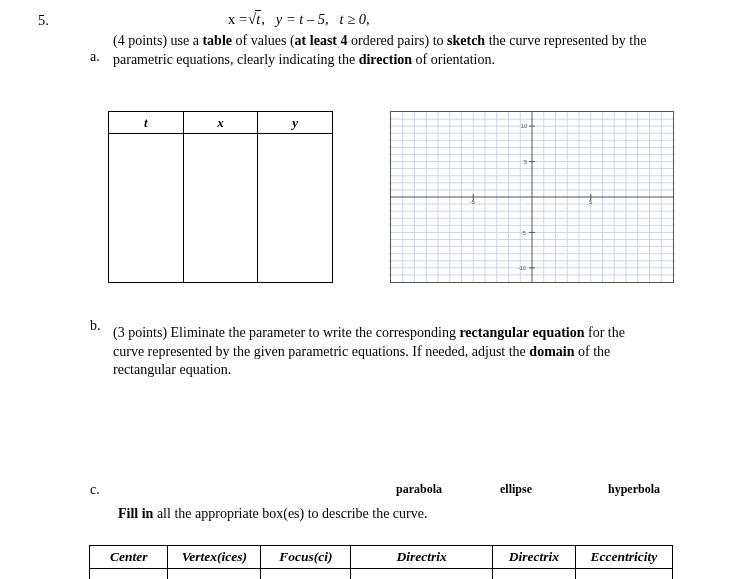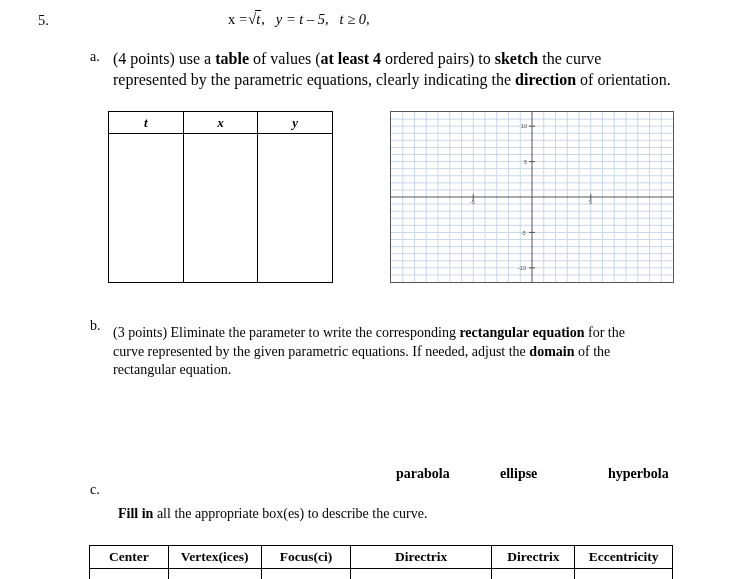--- a/index.html
+++ b/index.html
@@ -60,23 +60,23 @@
 
   
   .part-label {
     position: absolute;
     font-size: 14px;
   }
   .part-a-label { left: 90px; top: 49px; }
   .part-a-text {
     position: absolute;
     left: 113px;
-    top: 48px;
+    top: 32px;
     width: 560px;
-    font-size: 16px;
+    font-size: 14px;
     line-height: 1.33;
   }
   b { font-weight: bold; }
 
   
   .values-table {
     position: absolute;
     left: 108px;
     top: 111px;
     width: 225px;
@@ -133,22 +133,22 @@
   .part-c-label { left: 90px; top: 482px; }
   .part-c-text {
     position: absolute;
     left: 118px;
     top: 482px;
     font-size: 14px;
     white-space: nowrap;
   }
   .choice {
     position: absolute;
-    top: 466px;
-    font-size: 14px;
+    top: 482px;
+    font-size: 12px;
     font-weight: bold;
   }
   .choice-parabola  { left: 396px; }
   .choice-ellipse   { left: 500px; }
   .choice-hyperbola { left: 583px; margin-left: 25px; }
 
   .fill-in {
     position: absolute;
     left: 118px;
     top: 506px;
@@ -164,20 +164,21 @@
     border-collapse: collapse;
     font-size: 13.5px;
   }
   .desc-table th {
     border: 1px solid #000;
     font-weight: bold;
     height: 22px;
     padding: 0 4px;
     text-align: center;
     font-family: "Liberation Serif", serif;
+    font-style: italic;
   }
   .desc-table td {
     border: 1px solid #000;
     height: 34px;
   }
 </style>
 </head>
 <body>
 
 <div class="page">

